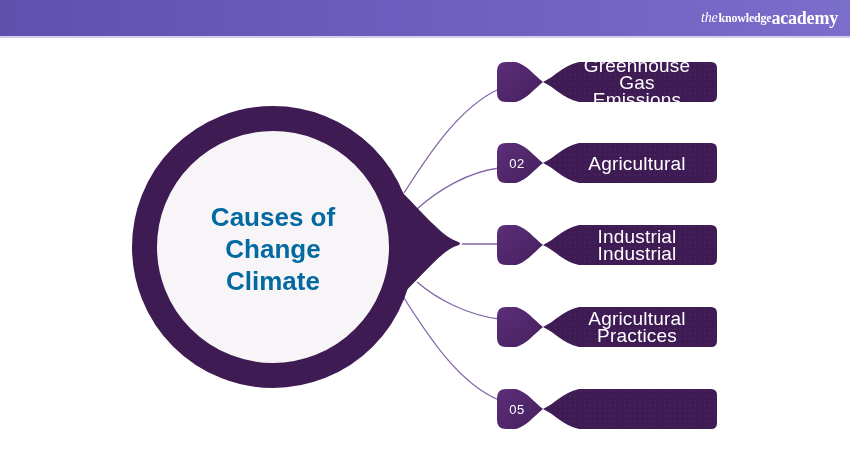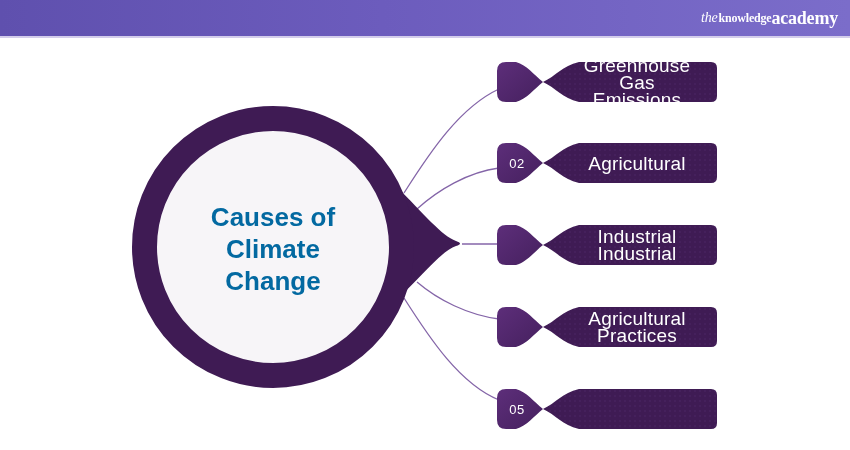--- a/index.html
+++ b/index.html
@@ -96,22 +96,22 @@
       </g>
       <g transform="translate(497,389)">
         <path d="M9,0 H19 C30,3 37,13 46,20 C37,27 30,37 19,40 H9 Q0,40 0,31 V9 Q0,0 9,0 Z" fill="url(#badgeGrad)"></path>
         <path transform="translate(46,0)" d="M0,20 C13,14 19,4 36,0 H168 Q174,0 174,6 V34 Q174,40 168,40 H36 C19,36 13,26 0,20 Z" fill="url(#dots)"></path>
       </g>
     </g>
   </svg>
 
   <div class="center-title">
     <div>Causes of</div>
+    <div>Change</div>
     <div>Climate</div>
-    <div>Change</div>
   </div>
 
   <div class="num r2">02</div>
   <div class="num r5">05</div>
 
   <div class="blabel r1">
     <div>Greenhouse</div>
     <div>Gas Emissions</div>
   </div>
   <div class="blabel r2">

